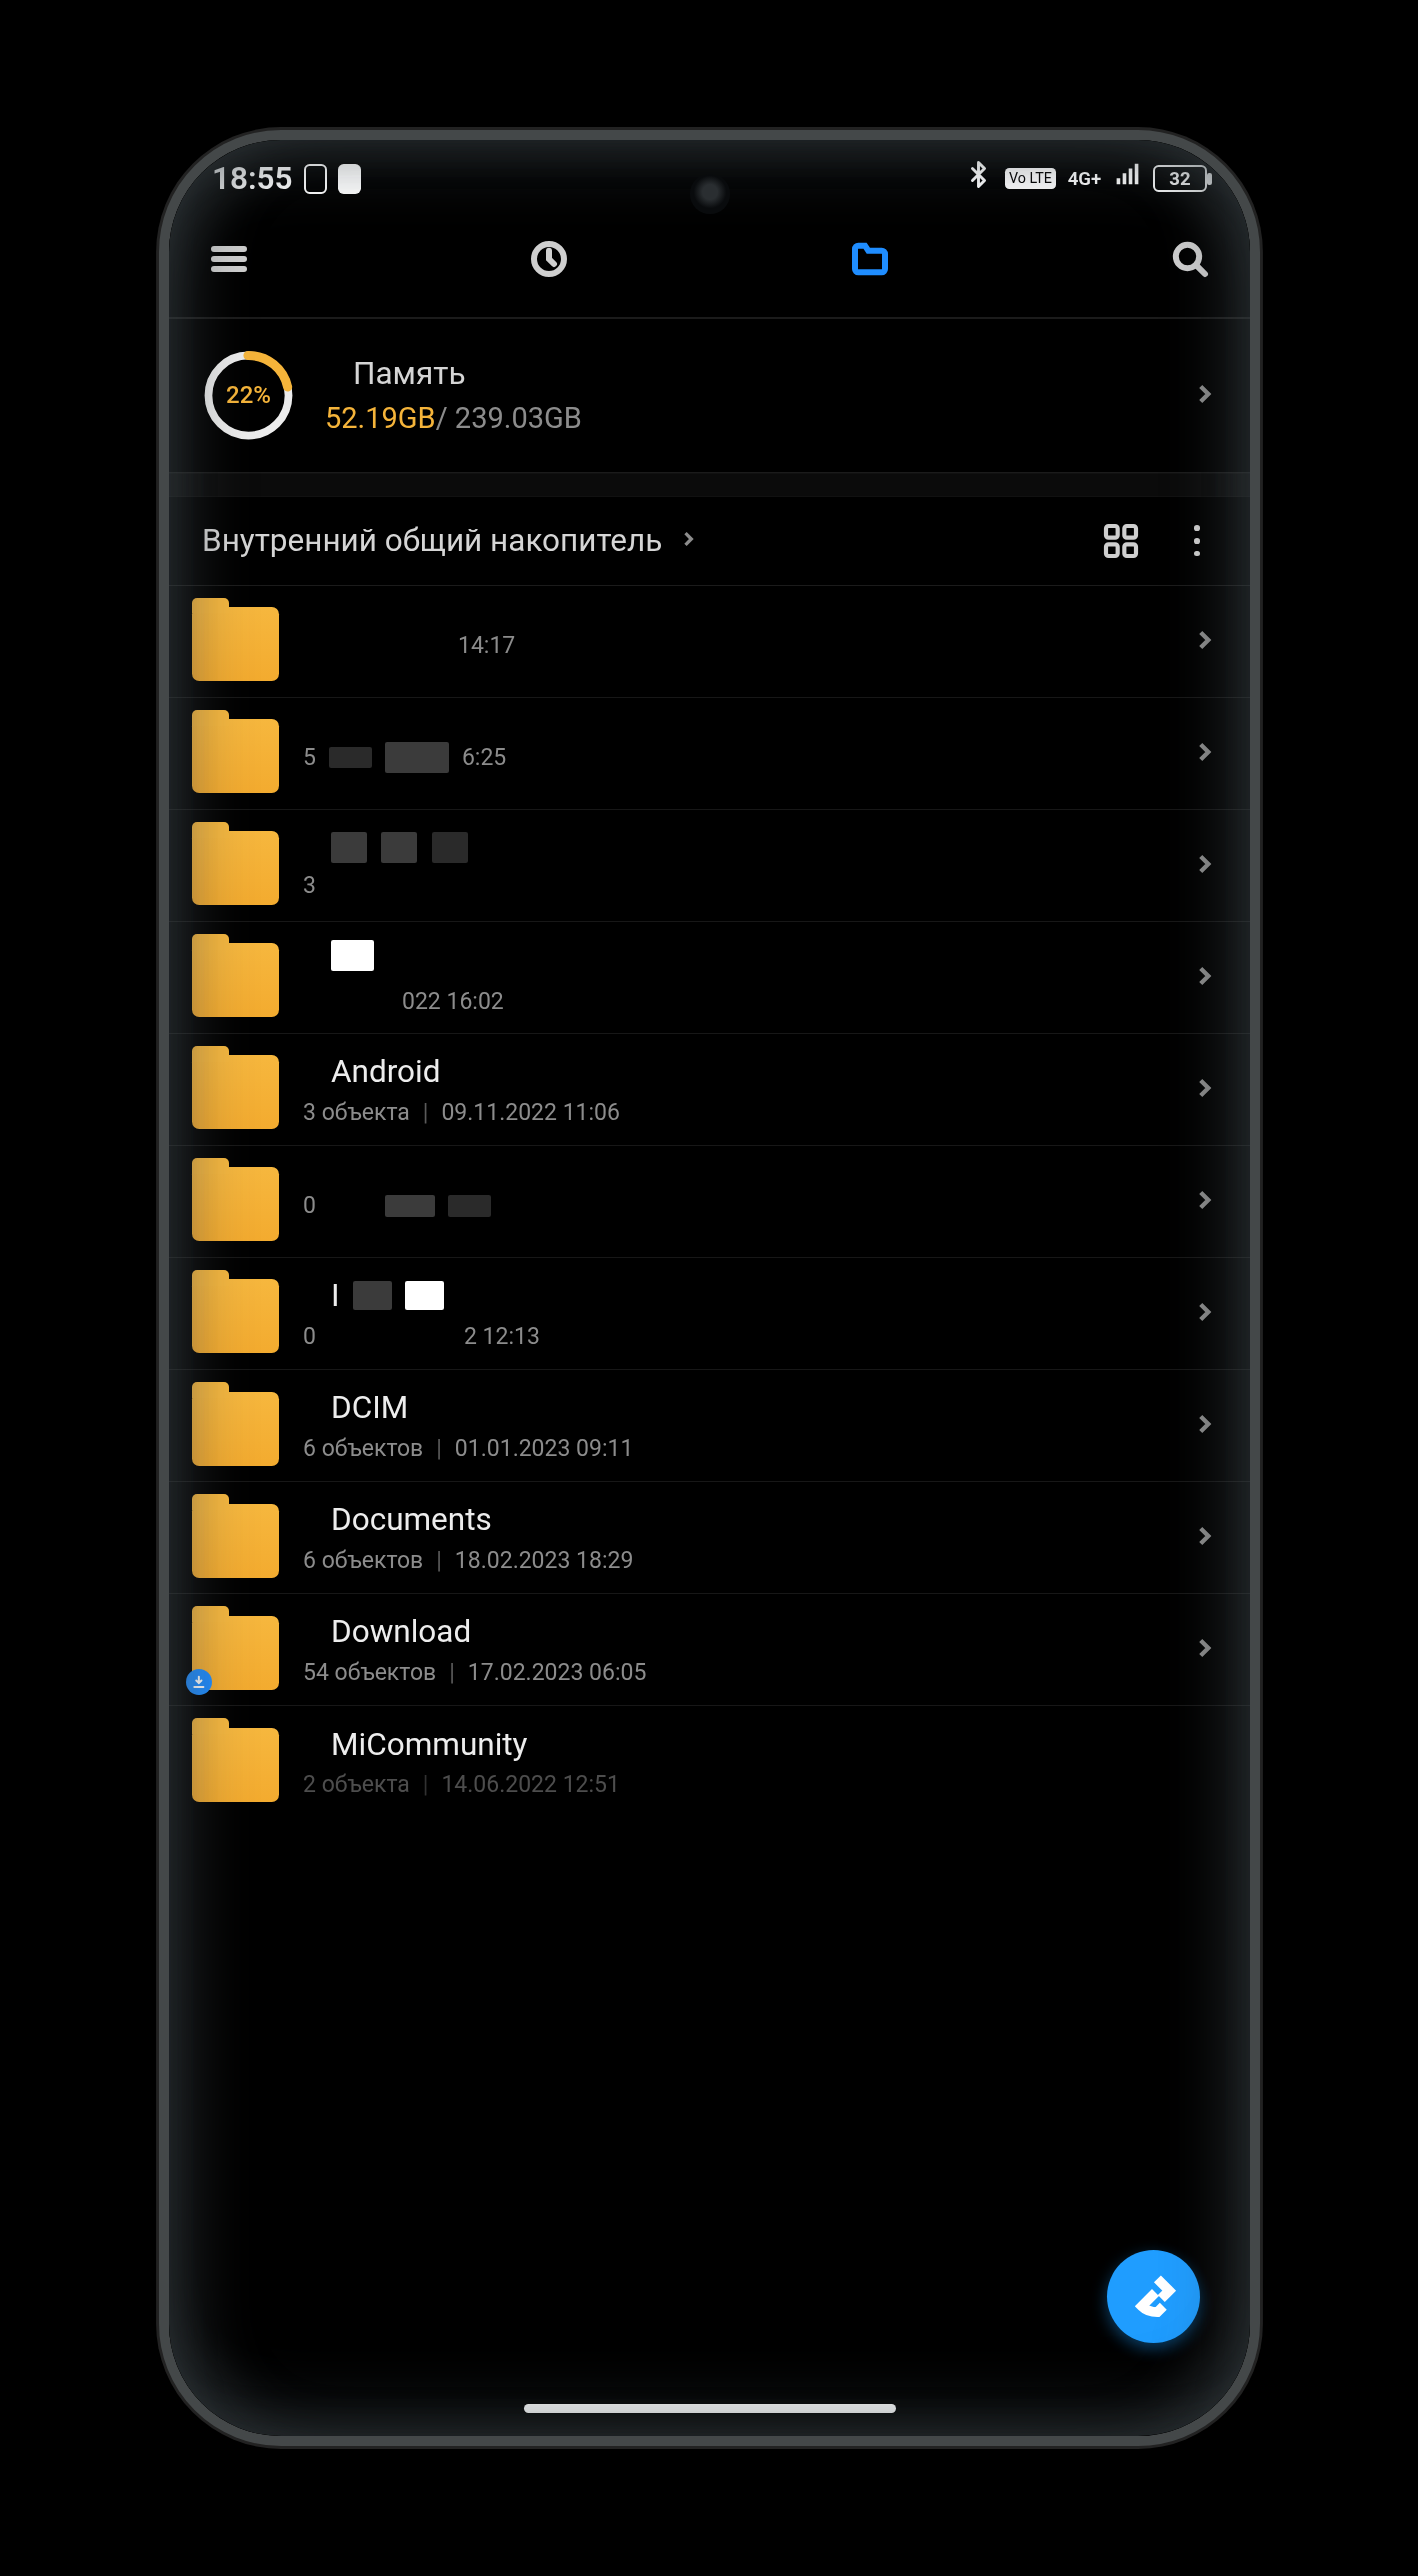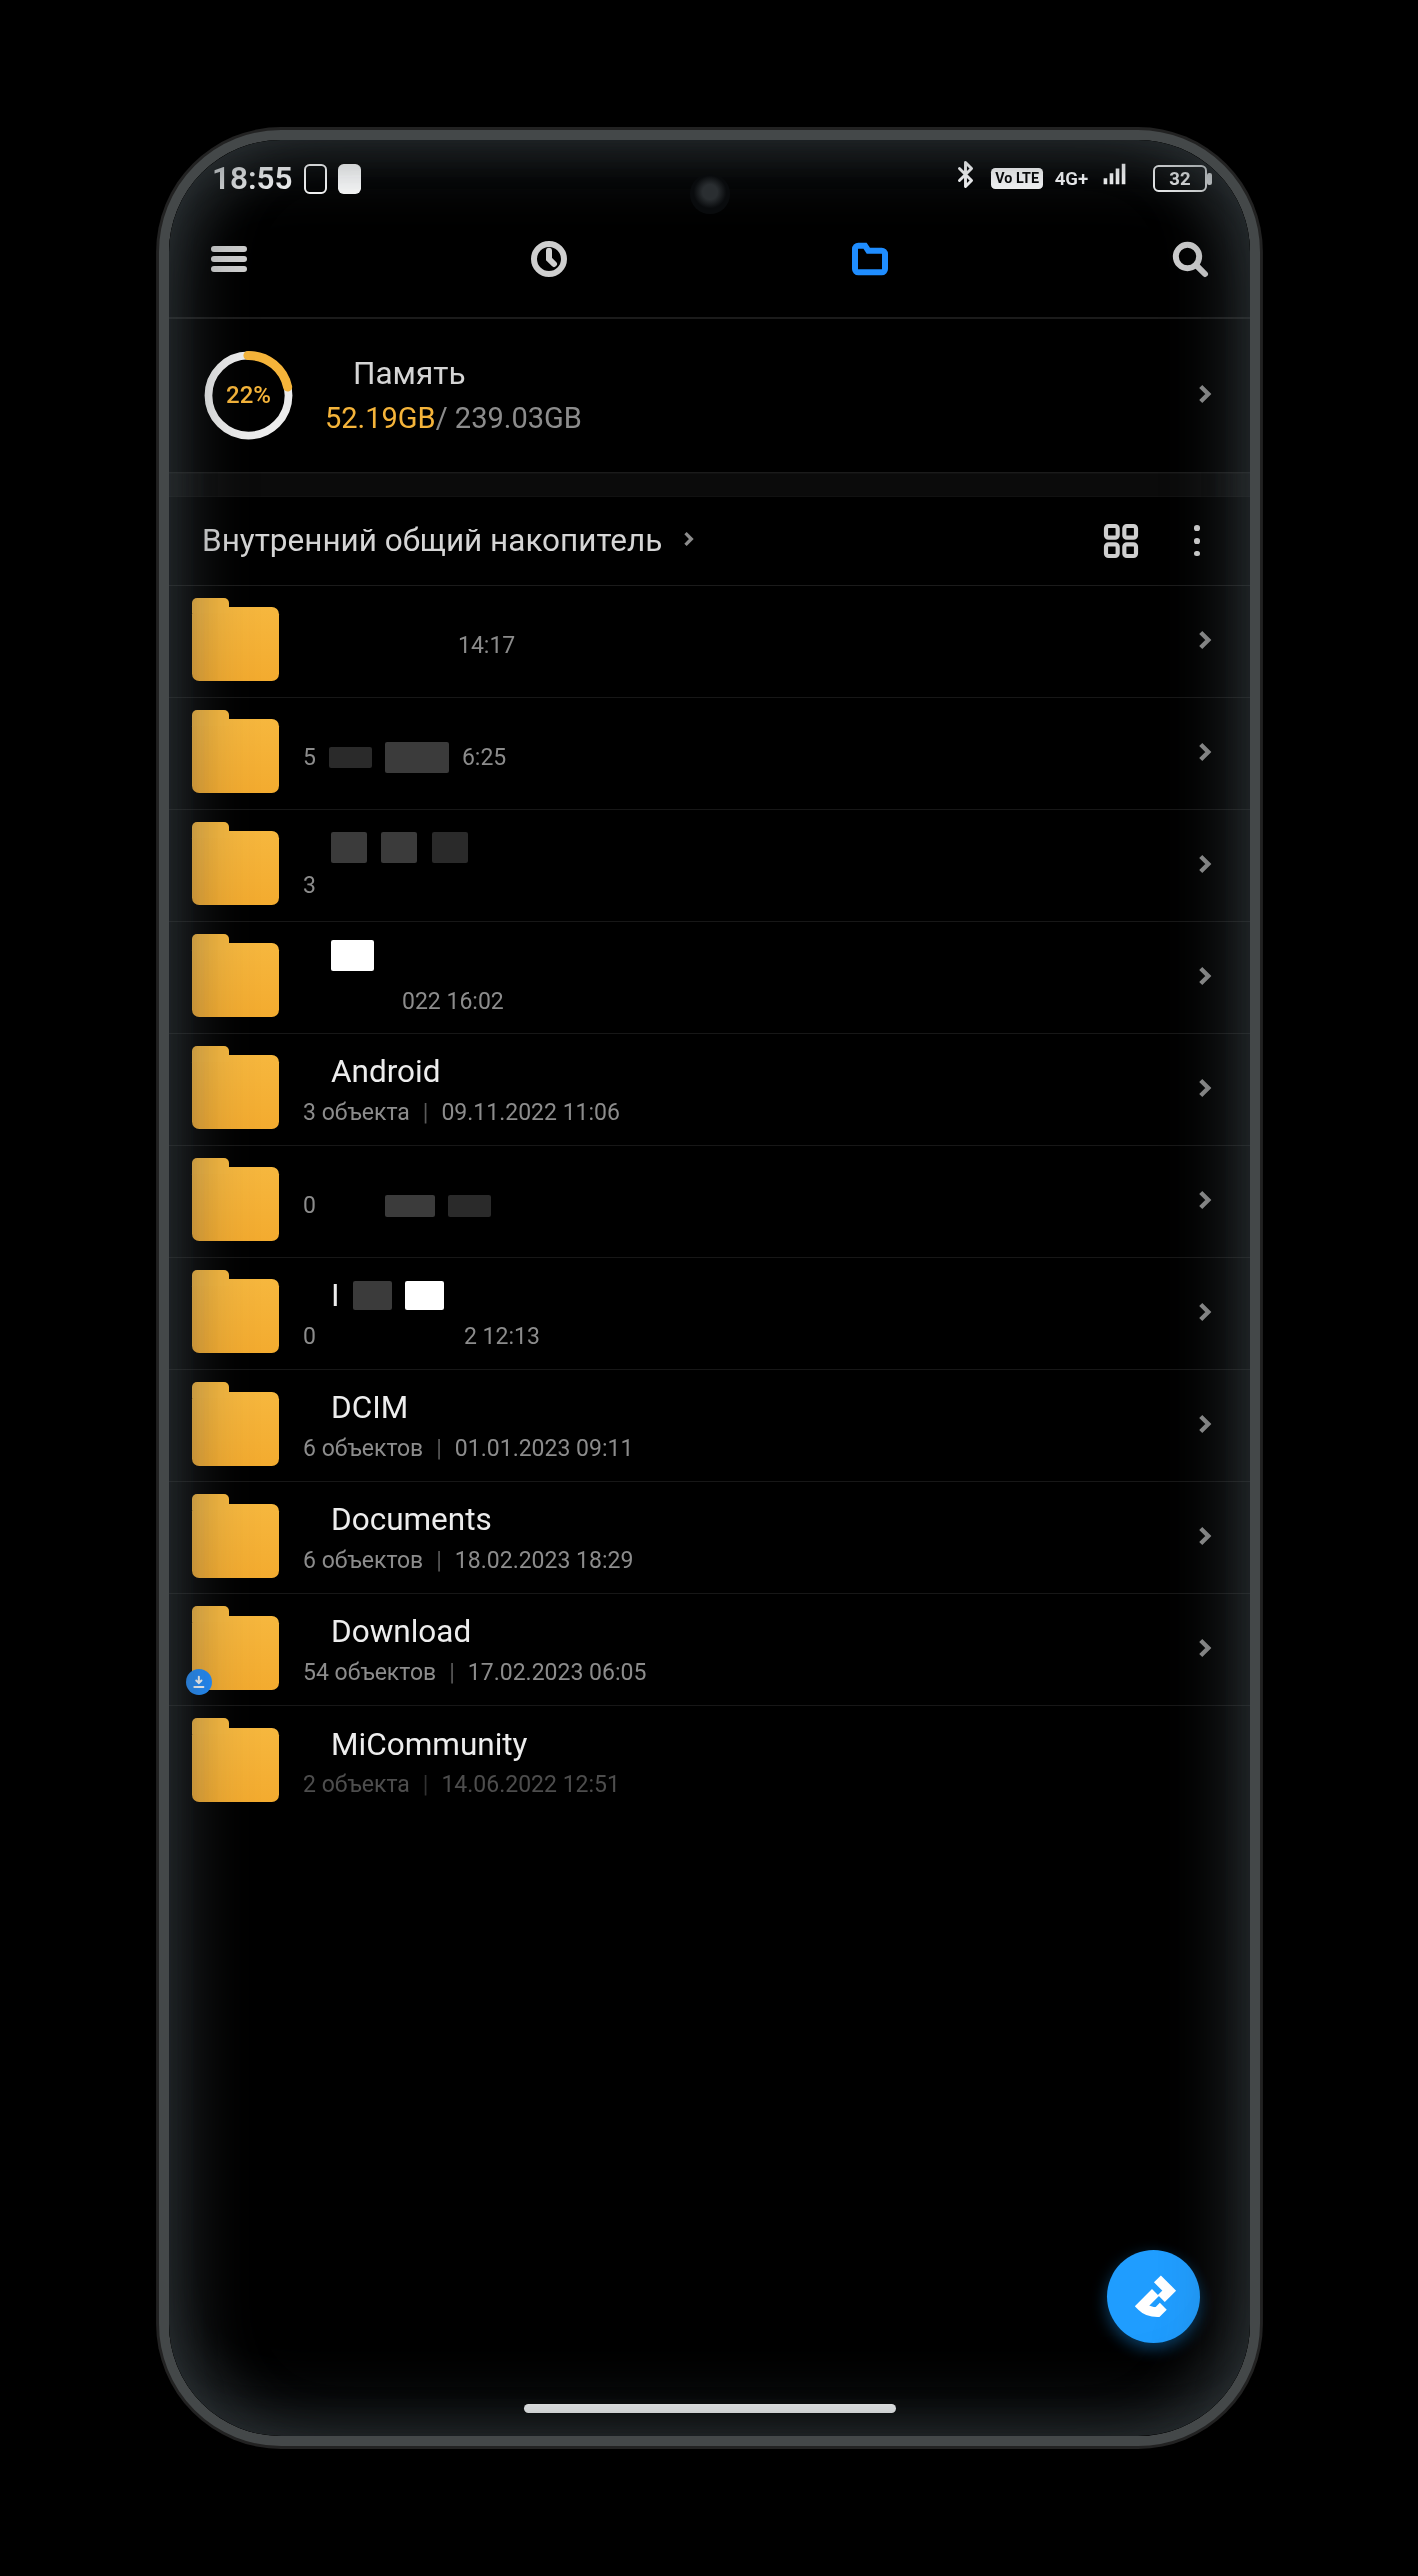--- a/index.html
+++ b/index.html
@@ -45,21 +45,21 @@
     display:flex; align-items:center; justify-content:space-between;
     padding:20px 43px 4.3px;
     font-size:31.5px; font-weight:600; color:#fff;
   }
   .status-left, .status-right { display:flex; align-items:center; gap:11.4px; }
   .pill { width:23px; height:30px; border-radius:5.7px; background:#fff; }
   .pill.ghost { background:none; border:2.9px solid #fff; }
   .batt {
     width:54px; height:27px; border:2.9px solid #fff; border-radius:5.7px;
     display:flex; align-items:center; justify-content:center;
-    font-size:18.6px; font-weight:700; position:relative;margin-left:13px;
+    font-size:18.6px; font-weight:700; position:relative;
   }
   .batt::after { content:""; position:absolute; right:-7.2px; top:6.4px; width:5px; height:11.4px;
                  background:#fff; border-radius:2.1px; }
 
   .topnav {
     display:flex; align-items:center; justify-content:space-between;
     padding:31.5px 33px 31.5px;
   }
   .nav-icn { width:53px; height:53px; display:flex; align-items:center; justify-content:center; }
   .nav-icn svg { width:40px; height:40px; stroke:#cfcfcf; fill:none; stroke-width:3.6; }
@@ -166,21 +166,21 @@
         <span>18:55</span>
         <span class="pill ghost"></span>
         <span class="pill"></span>
       </div>
       <div class="status-right">
         <span>
           <svg viewBox="0 0 24 24" width="29" height="29" stroke="#fff" fill="none" stroke-width="2.4" stroke-linejoin="round" stroke-linecap="round">
               <path d="M7 7l10 10-5 5V2l5 5L7 17"></path>
             </svg>
         </span>
-        <span style="font-size:14.3px;font-weight:700;background:#fff;color:#000;padding:2.9px 4.3px;border-radius:4.3px;line-height:1;">Vo LTE</span>
+        <span style="font-size:14.3px;font-weight:400;background:#fff;color:#000;padding:2.9px 4.3px;border-radius:4.3px;line-height:1;">Vo LTE</span>
         <span style="font-size:18.6px;">4G+</span>
         <span>
           <svg viewBox="0 0 24 24" width="29" height="29">
               <path fill="#fff" d="M3 20h3v-5H3zM8 20h3V11H8zM13 20h3V7h-3zM18 20h3V3h-3z"></path>
             </svg>
         </span>
         <span class="batt">
             <span>32</span>
           </span>
       </div>

